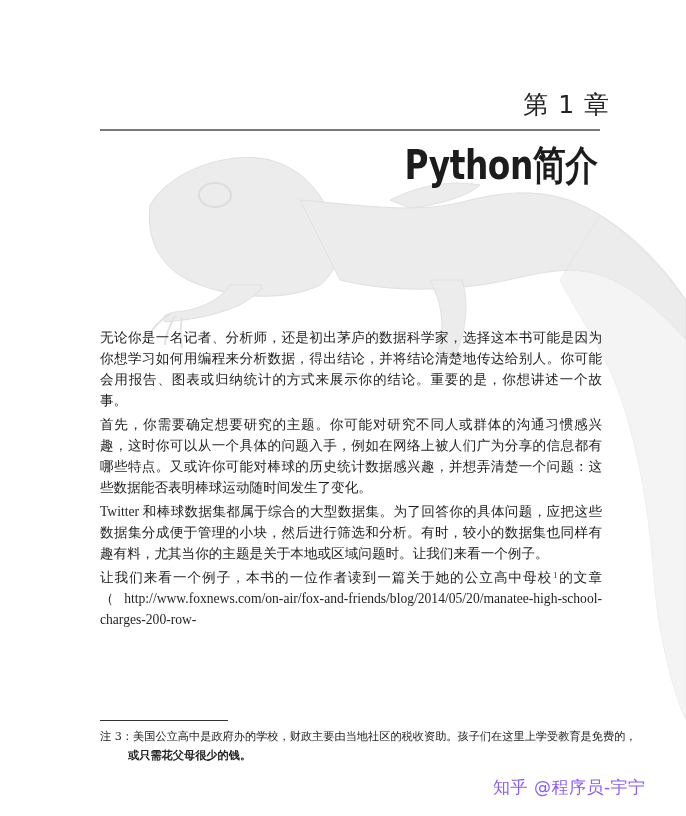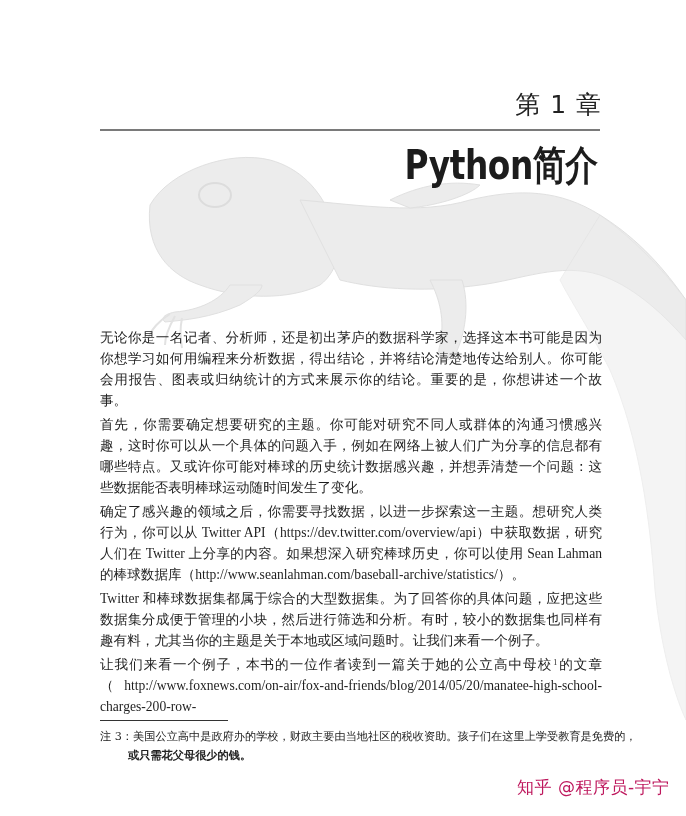--- a/index.html
+++ b/index.html
@@ -23,21 +23,21 @@
     }
     .illustration {
       position: absolute;
       left: 0; top: 0;
       width: 686px;
       height: 816px;
       pointer-events: none;
     }
     .chapter-label {
       position: absolute;
-      right: 84px;
+      right: 76px;
       top: 88px;
       font-family: "DejaVu Sans", "Liberation Sans", sans-serif;
       font-size: 25px;
       font-weight: normal;
       color: #222;
       letter-spacing: 1px;
     }
     .chapter-rule {
       position: absolute;
       left: 100px;
@@ -104,25 +104,25 @@
       display: block;
       white-space: nowrap;
     }
     .footnote .fn-line2 {
       display: block;
       padding-left: 28px;
       font-weight: bold;
     }
     .watermark {
       position: absolute;
-      left: 517px;
+      left: 493px;
       top: 776px;
       font-family: "DejaVu Sans", "Liberation Sans", sans-serif;
       font-size: 17px;
-      color: #be185d;
+      color: #8b5cf6;
       letter-spacing: 0.5px;
       white-space: nowrap;
     }
   </style>
 </head>
 <body>
 
 <div class="page">
 
   <svg class="illustration" viewBox="0 0 686 816" xmlns="http://www.w3.org/2000/svg">
@@ -157,21 +157,20 @@
     </g>
   </svg>
 
   <div class="chapter-label">第 1 章</div>
   <div class="chapter-rule"></div>
   <div class="chapter-title">Python简介</div>
 
   <div class="body-text">
     <p>无论你是一名记者、分析师，还是初出茅庐的数据科学家，选择这本书可能是因为你想学习如何用编程来分析数据，得出结论，并将结论清楚地传达给别人。你可能会用报告、图表或归纳统计的方式来展示你的结论。重要的是，你想讲述一个故事。</p>
     <p>首先，你需要确定想要研究的主题。你可能对研究不同人或群体的沟通习惯感兴趣，这时你可以从一个具体的问题入手，例如在网络上被人们广为分享的信息都有哪些特点。又或许你可能对棒球的历史统计数据感兴趣，并想弄清楚一个问题：这些数据能否表明棒球运动随时间发生了变化。</p>
-    <p>确定了感兴趣的领域之后，你需要寻找数据，以进一步探索这一主题。想研究人类行为，你可以从 Twitter API（https://dev.twitter.com/overview/api）中获取数据，研究人们在 Twitter 上分享的内容。如果想深入研究棒球历史，你可以使用 Sean Lahman 的棒球数据库（http://www.seanlahman.com/baseball-archive/statistics/）。</p>
     <p>Twitter 和棒球数据集都属于综合的大型数据集。为了回答你的具体问题，应把这些数据集分成便于管理的小块，然后进行筛选和分析。有时，较小的数据集也同样有趣有料，尤其当你的主题是关于本地或区域问题时。让我们来看一个例子。</p>
     <p><span>让我们来看一个例子，本书的一位作者读到一篇关于她的公立高中母校</span><sup class="fn-ref">1</sup><span>的文章（http://www.foxnews.com/on-air/fox-and-friends/blog/2014/05/20/manatee-high-school-charges-200-row-</span></p>
   </div>
 
   <div class="footnote-rule"></div>
   <div class="footnote">
     <span class="fn-line1"><span>注 3：</span><span>美国公立高中是政府办的学校，财政主要由当地社区的税收资助。孩子们在这里上学受教育是免费的，</span></span>
     <span class="fn-line2">或只需花父母很少的钱。</span>
   </div>
 

